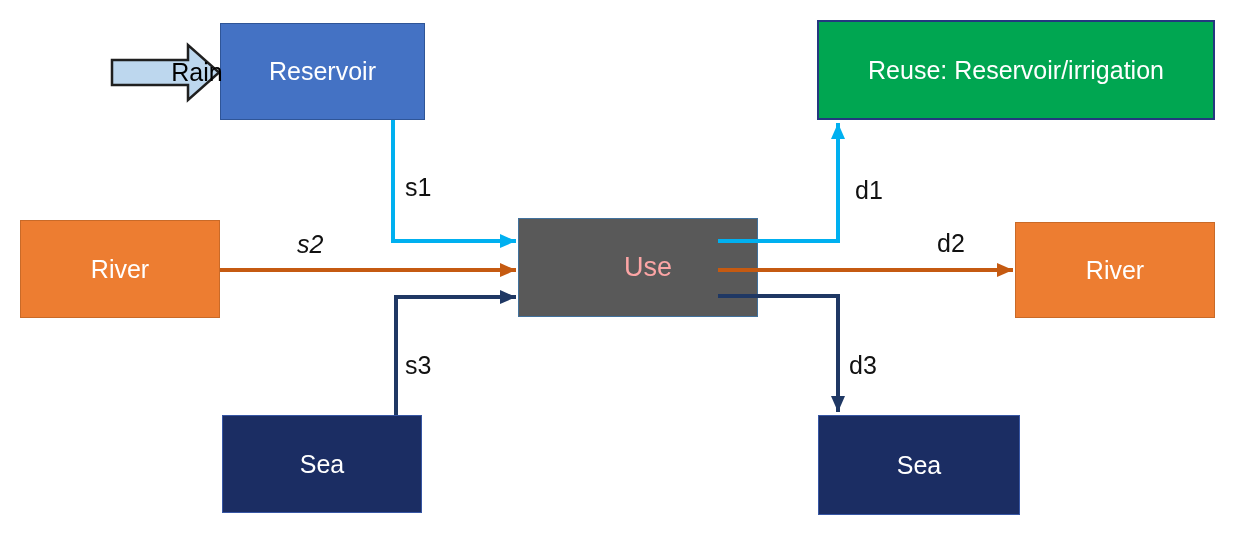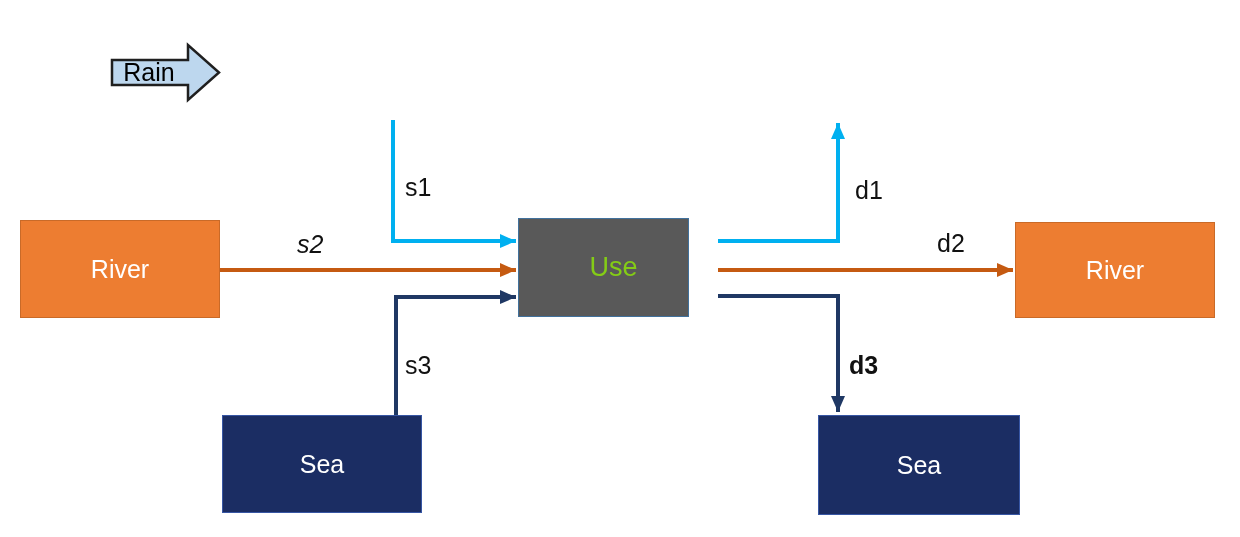--- a/index.html
+++ b/index.html
@@ -5,45 +5,51 @@
   html,body{margin:0;padding:0;background:#ffffff;}
   body{font-family:"Liberation Sans", sans-serif;}
   #canvas{position:relative;width:1240px;height:537px;background:#ffffff;overflow:hidden;}
 
   .node{position:absolute;display:flex;align-items:center;justify-content:center;
         box-sizing:border-box;font-size:25px;color:#ffffff;text-align:center;}
 
   .reservoir{left:220px;top:23px;width:205px;height:97px;background:#4472C4;border:1.5px solid #2F5597;}
   .reuse{left:817px;top:20px;width:398px;height:100px;background:#00A651;border:2.5px solid #24387F;font-size:25px;}
   .river-left{left:20px;top:220px;width:200px;height:98px;background:#ED7D31;border:1.5px solid #C96A28;}
-  .use{left:518px;top:218px;width:171px;height:99px;background:#595959;border:1.5px solid #41719C;font-size:27px;color:#84cc16;padding-left:20px;}
+  .use{left:518px;top:218px;width:240px;height:99px;background:#595959;border:1.5px solid #41719C;font-size:27px;color:#fca5a5;padding-left:20px;}
   .river-right{left:1015px;top:222px;width:200px;height:96px;background:#ED7D31;border:1.5px solid #C96A28;}
   .sea-left{left:222px;top:415px;width:200px;height:98px;background:#1B2D63;border:1.5px solid #3756A4;}
   .sea-right{left:818px;top:415px;width:202px;height:100px;background:#1B2D63;border:1.5px solid #3756A4;}
 
   .rain-label{position:absolute;left:112px;top:57px;width:74px;height:31px;
               display:flex;align-items:center;justify-content:center;
-              color:#000000;font-size:25px;}
+              color:#000000;font-size:25px;padding-left:48px;}
 
   .flow-label{position:absolute;color:#111111;font-size:25px;line-height:1;}
   .lbl-s1{left:405px;top:175px;}
   .lbl-s2{left:297px;top:232px;font-style:italic;}
   .lbl-s3{left:405px;top:353px;text-align:right;}
   .lbl-d1{left:847px;top:178px;margin-left:8px;}
   .lbl-d2{left:937px;top:231px;}
-  .lbl-d3{left:849px;top:353px;font-weight:bold;}
+  .lbl-d3{left:849px;top:353px;}
 
   #arrow-layer{position:absolute;left:0;top:0;width:1240px;height:537px;pointer-events:none;}
 </style>
 </head>
 <body>
 
 <div id="canvas">
 
+  <div class="node reservoir">
+    <span>Reservoir</span>
+  </div>
 
+  <div class="node reuse">
+    <span>Reuse: Reservoir/irrigation</span>
+  </div>
 
   <div class="node river-left">
     <span>River</span>
   </div>
 
   <div class="node use">
     <span>Use</span>
   </div>
 
   <div class="node river-right">

